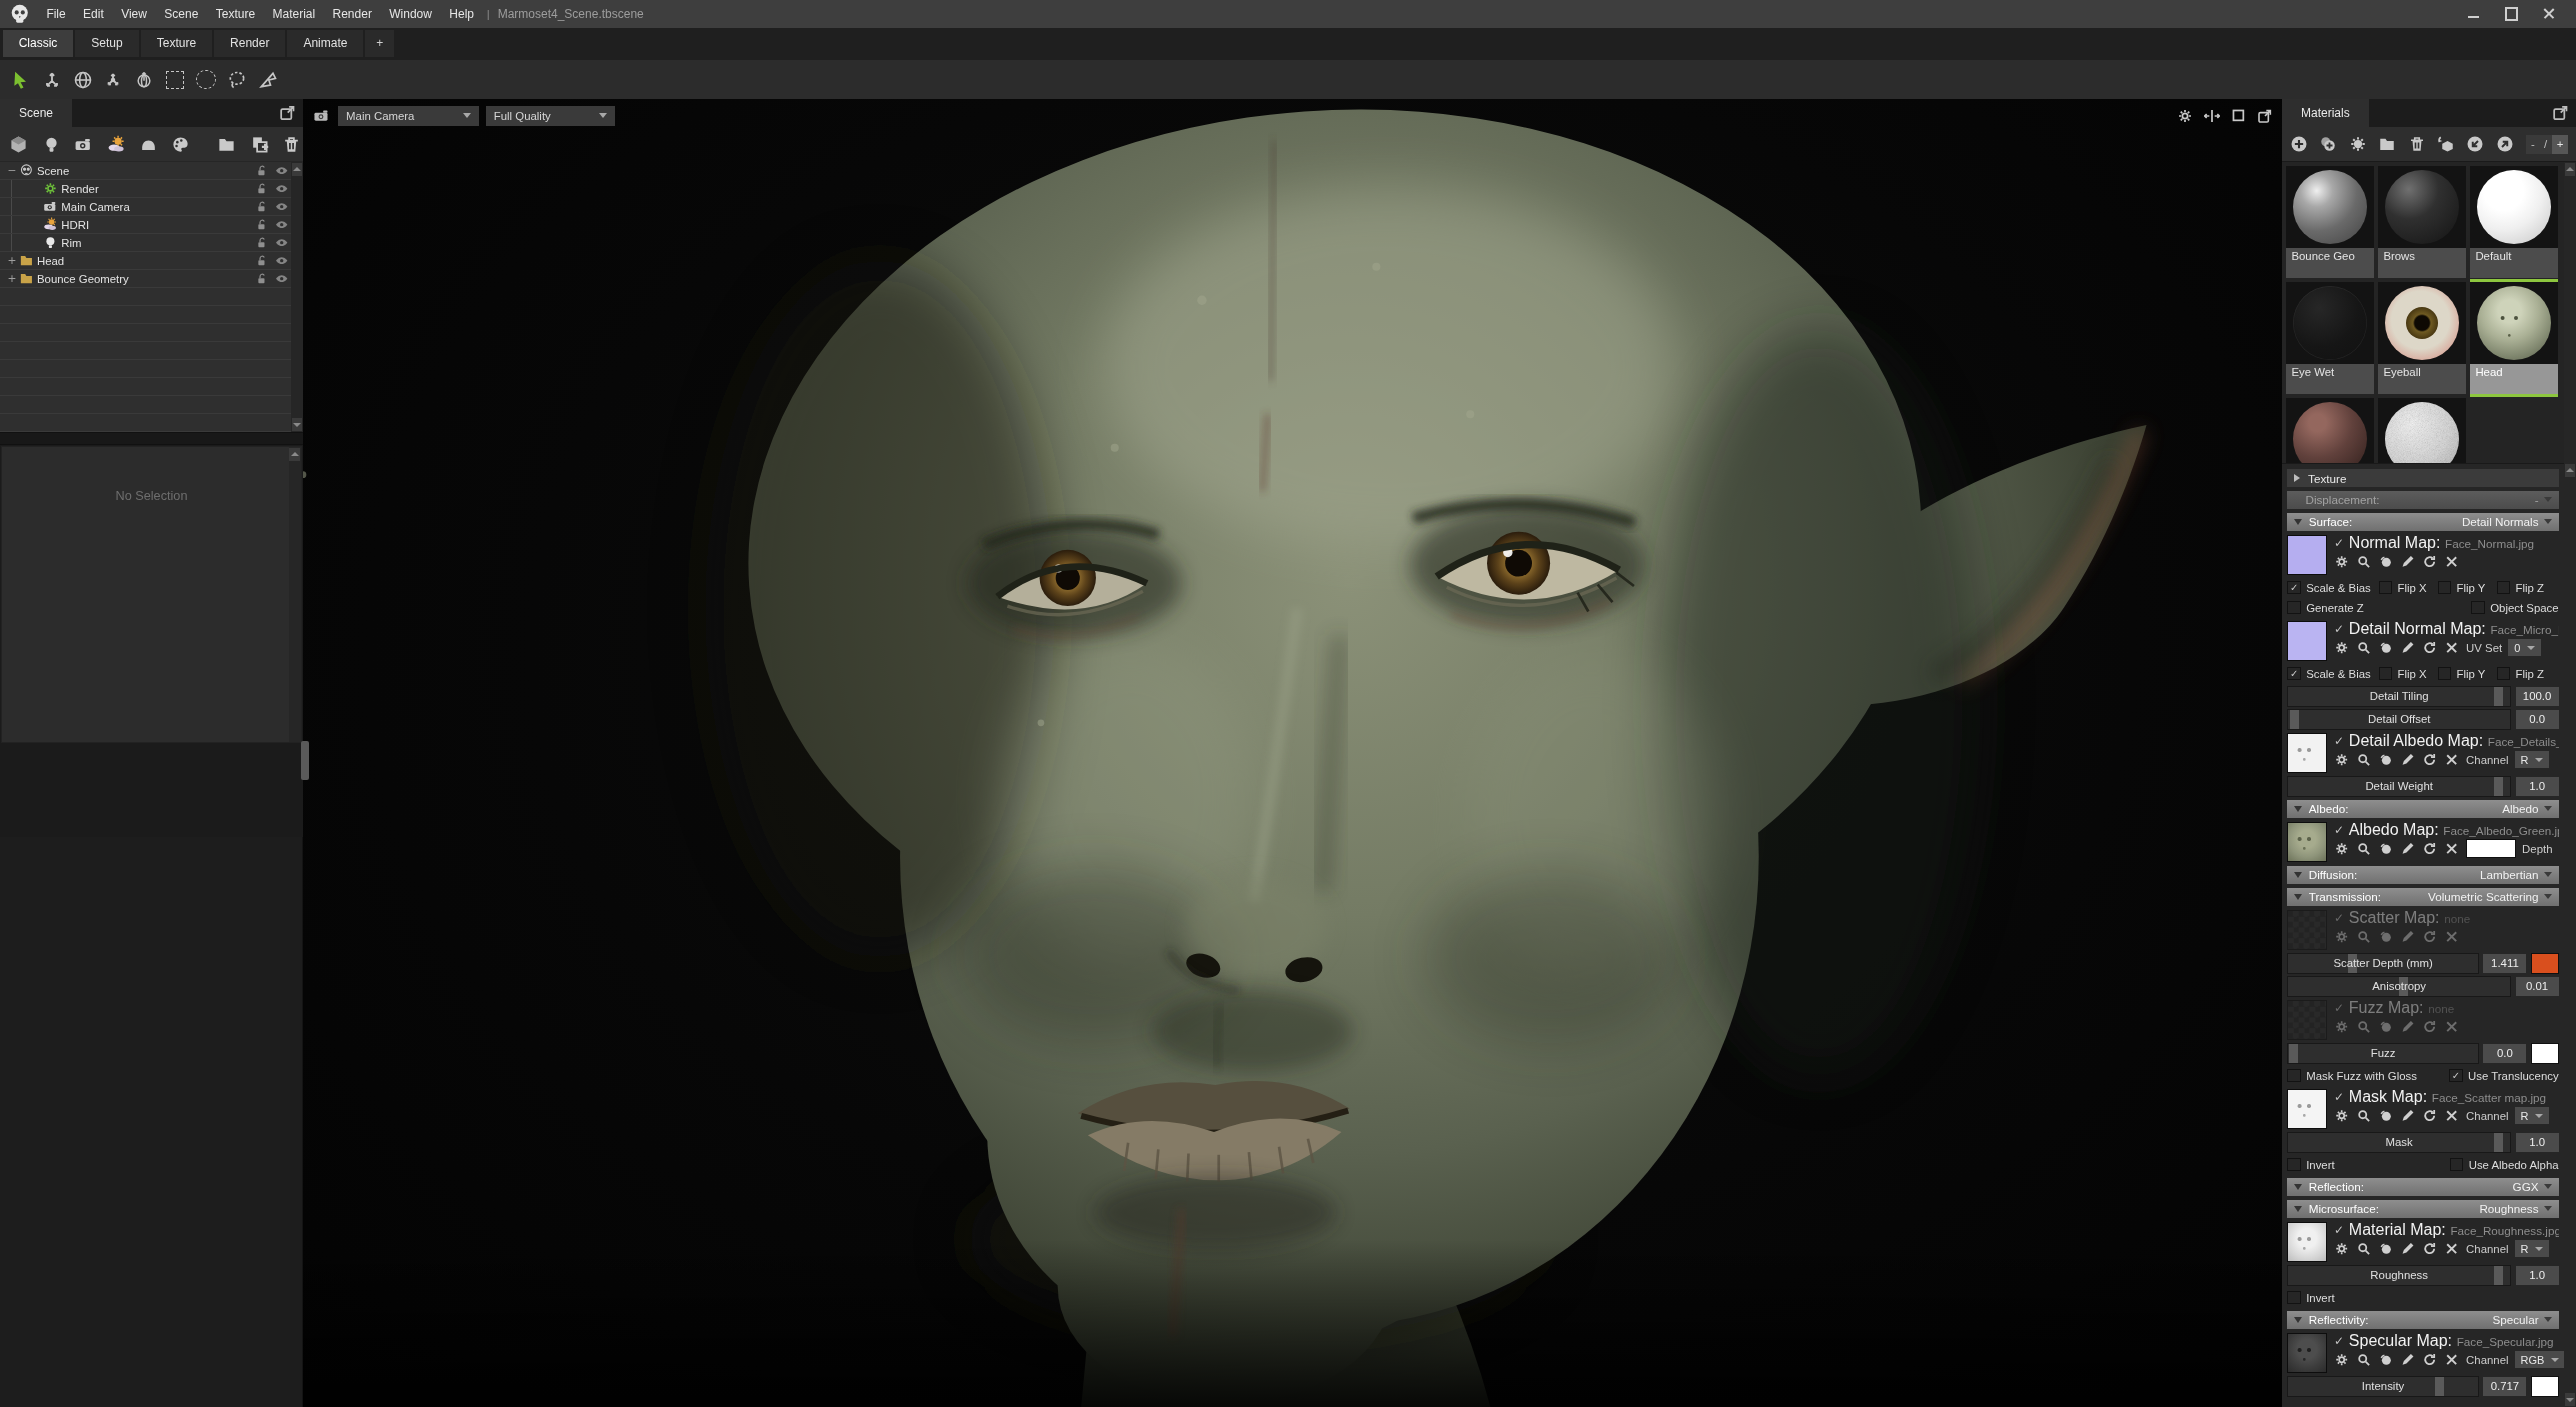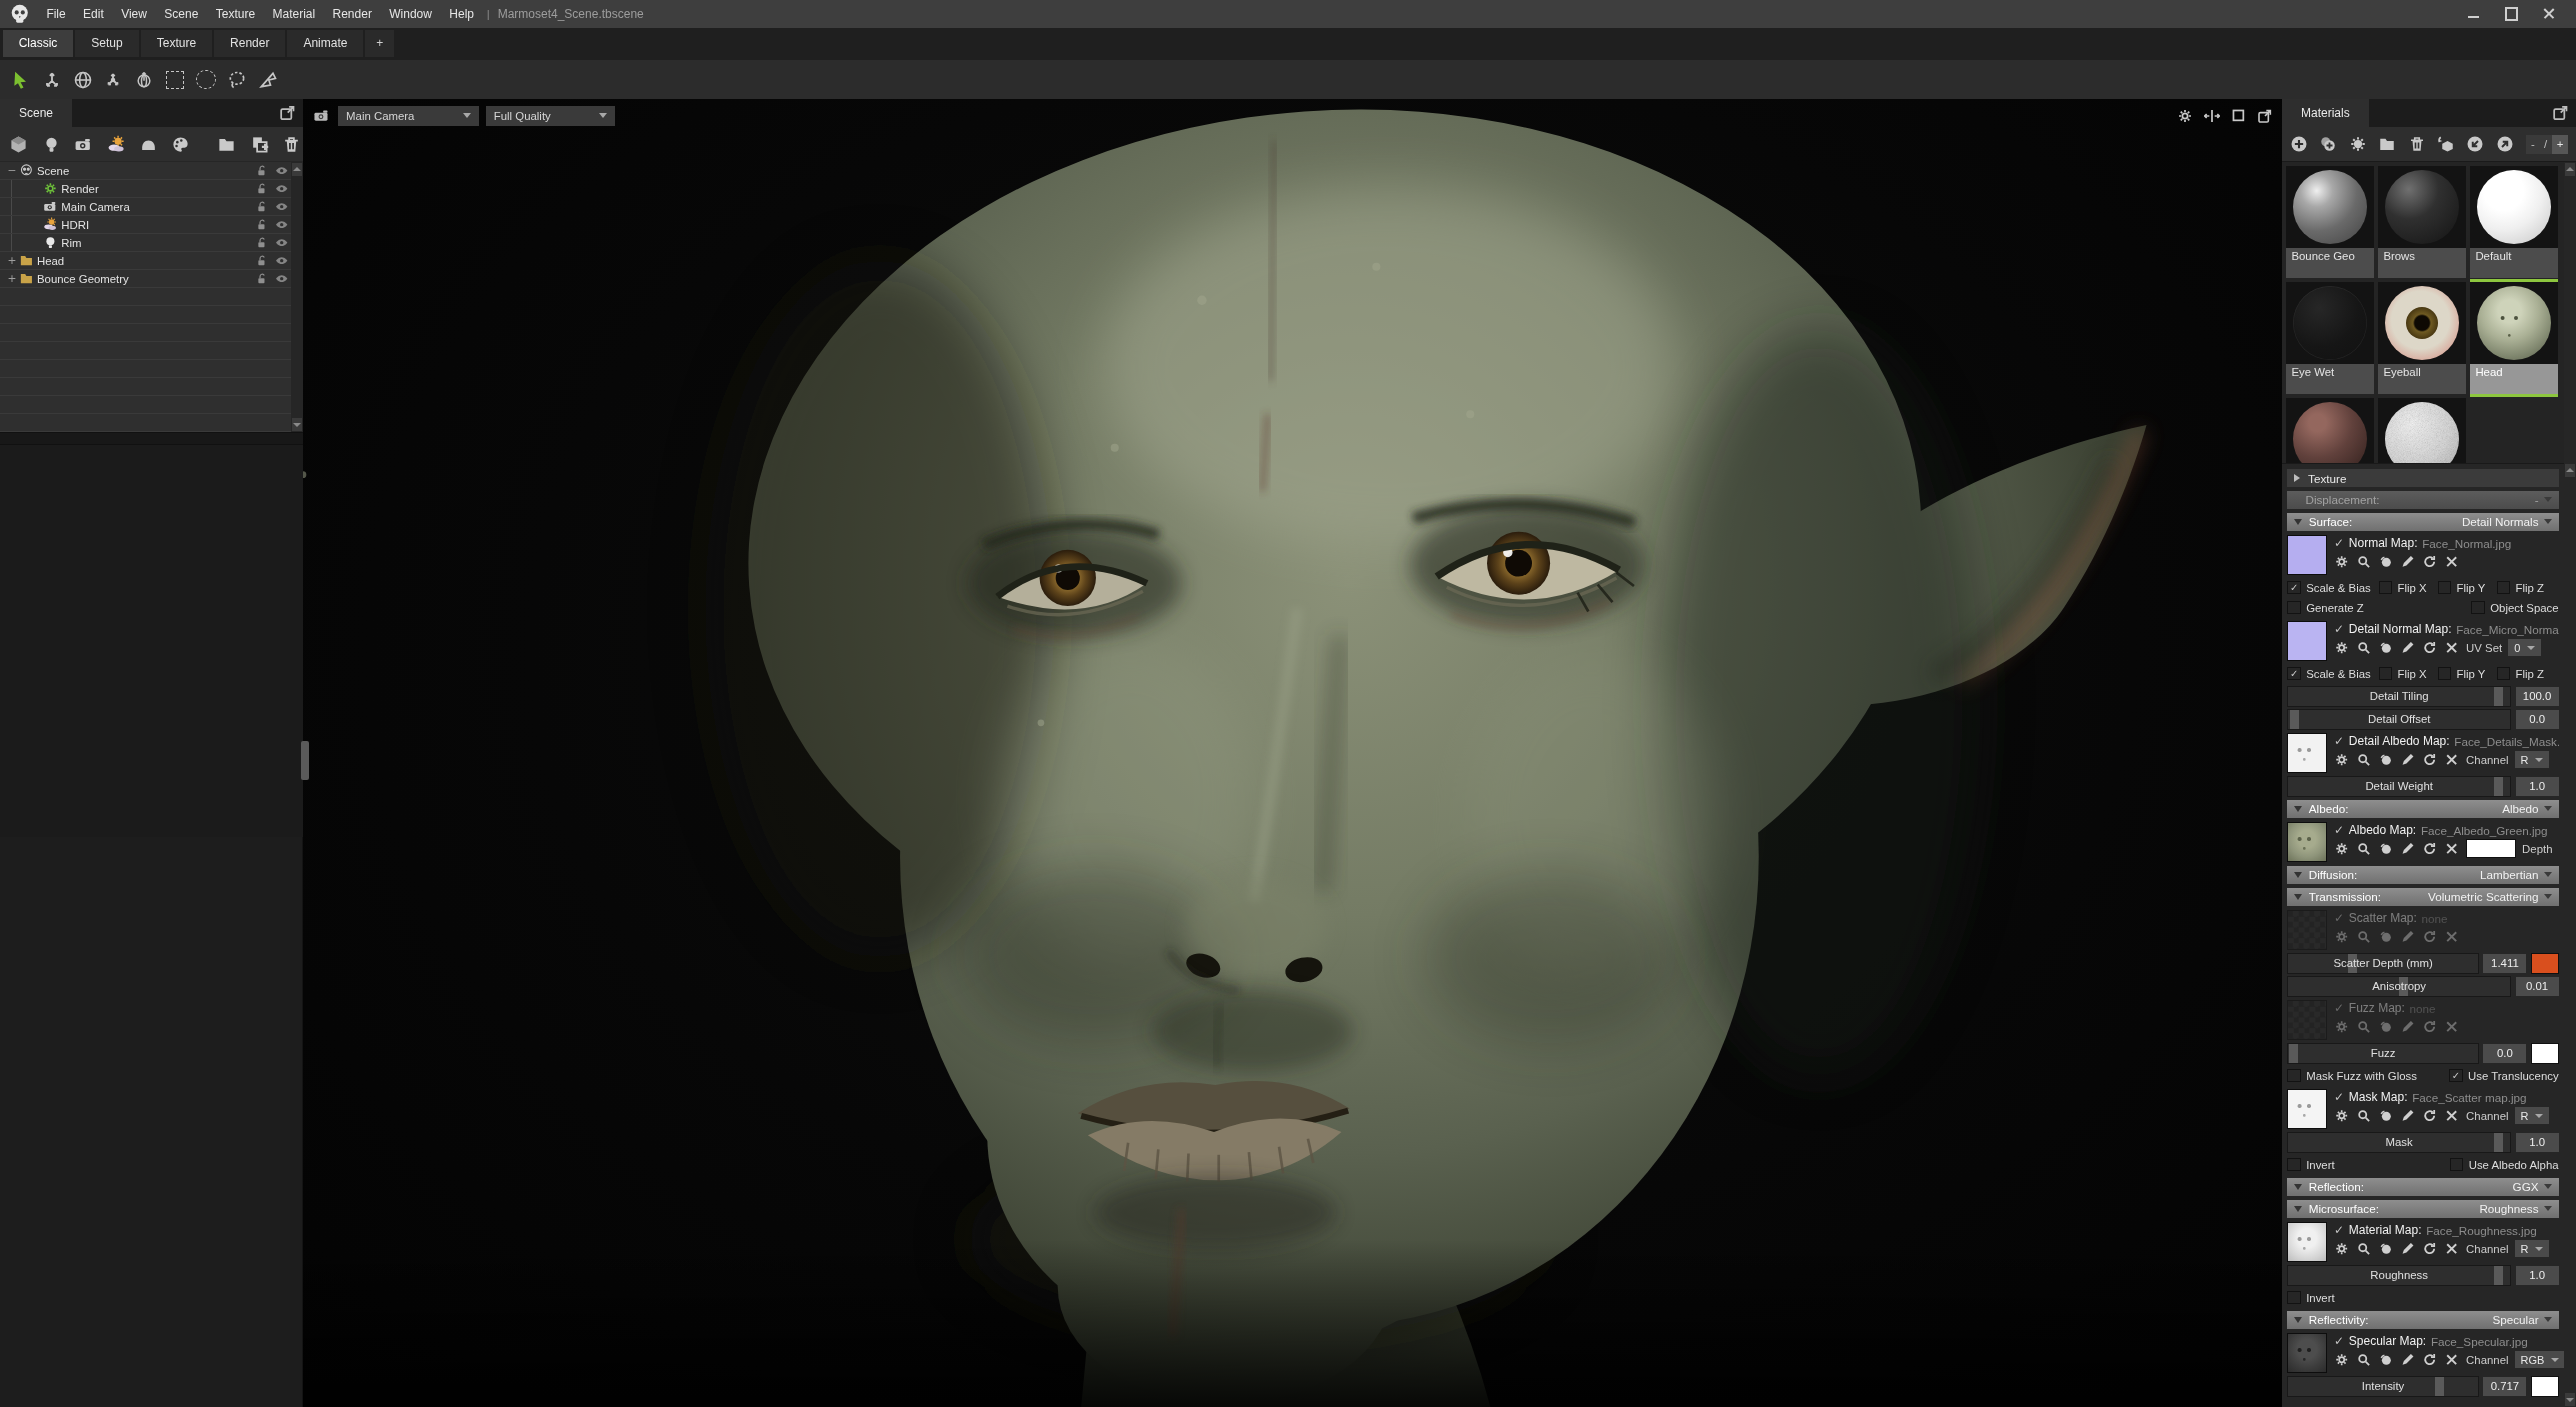--- a/index.html
+++ b/index.html
@@ -136,21 +136,21 @@
   .mthumb.maskface{background:#f2f2f2;} .mthumb.maskdots{background:#f4f4f4;}
   .mthumb.albedo{background:radial-gradient(circle at 50% 42%, #a6ab8d 0% 30%, #8f957b 62%, #6c7259 100%);}
   .mthumb.checker{background:repeating-conic-gradient(#2e2e2e 0% 25%, #212121 0% 50%);background-size:10.7px 10.7px;}
   .mthumb.rough{background:radial-gradient(circle at 50% 40%, #f0f0f0 0% 32%, #d6d6d6 68%, #bcbcbc 100%);}
   .mthumb.spec{background:radial-gradient(circle at 50% 40%, #4d4d4d 0% 32%, #3a3a3a 68%, #2b2b2b 100%);}
   .thumb-dots{position:absolute;left:50%;top:38%;width:3.4px;height:3.4px;border-radius:50%;background:#9a9a9a;
               box-shadow:-9.4px 0 0 #9a9a9a,-4.7px 9.4px 0 -0.7px #a8a8a8,-12px 17.4px 5.4px -2.7px #b0b0b066;}
   .map-main{flex:1;min-width:0;}
   .map-line1{display:flex;align-items:center;gap:4.7px;height:17.4px;white-space:nowrap;overflow:hidden;}
   .map-check{color:#c4c4c4;font-size:12px;}
-  .map-label{color:#f2f2f2;font-size:12px;}
+  .map-label{color:#f2f2f2;font-size:16px;}
   .map-file{color:#8d8d8d;font-size:11.7px;overflow:hidden;text-overflow:clip;}
   .map-line2{display:flex;align-items:center;gap:6px;height:19px;color:#cecece;}
   .map-line2 .ico{width:16px;height:16px;color:#cfcfcf;}
   .mini-dd{height:17.4px;background:#4a4a4a;color:#e8e8e8;display:flex;align-items:center;gap:6.7px;
            padding:0 6px;font-size:11px;}
   .mini-dd i{display:block;width:0;height:0;border-left:4px solid transparent;border-right:4px solid transparent;border-top:4.7px solid #a8a8a8;}
   .swatch{width:48px;height:17.4px;border:0.7px solid #101010;}
   .row-checks{display:grid;grid-template-columns:1.55fr 1fr 1fr 1.05fr;align-items:center;height:18px;margin:2px 0;}
   .row-checks2{display:flex;justify-content:space-between;align-items:center;height:18px;margin:2px 0;}
   .chk{display:flex;align-items:center;gap:5.4px;color:#dedede;font-size:11.4px;}
@@ -537,20 +537,28 @@
       <div class="rail">
         <div class="rb up">
           <div class="tri-up"></div>
         </div>
         <div class="rb down">
           <div class="tri-down"></div>
         </div>
       </div>
     </div>
   <div id="tree-splitter"></div>
+  <div id="obj-props">
+    <div id="no-selection">No Selection</div>
+    <div class="rail">
+        <div class="rb up">
+          <div class="tri-up"></div>
+        </div>
+      </div>
+  </div>
   <div id="left-empty"></div>
 </div>
 <div id="dock-handle"></div>
 
 <div id="viewport">
   <svg id="head-svg" viewBox="0 0 2950 1950" preserveAspectRatio="none">
     <defs>
       <radialGradient id="skin" gradientUnits="userSpaceOnUse" cx="1560" cy="720" r="1420">
         <stop offset="0" stop-color="#8b9178"></stop>
           <stop offset=".35" stop-color="#747b64"></stop>

